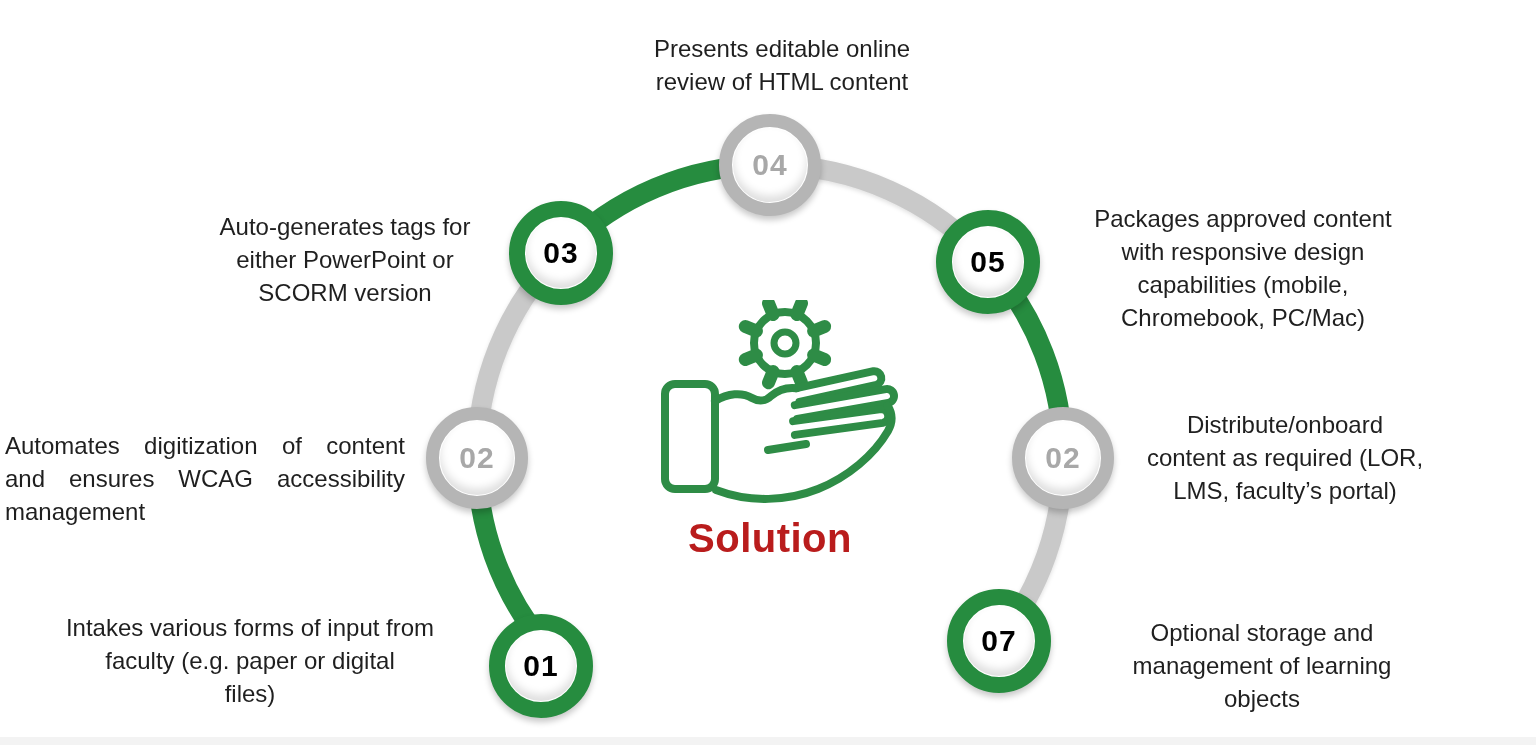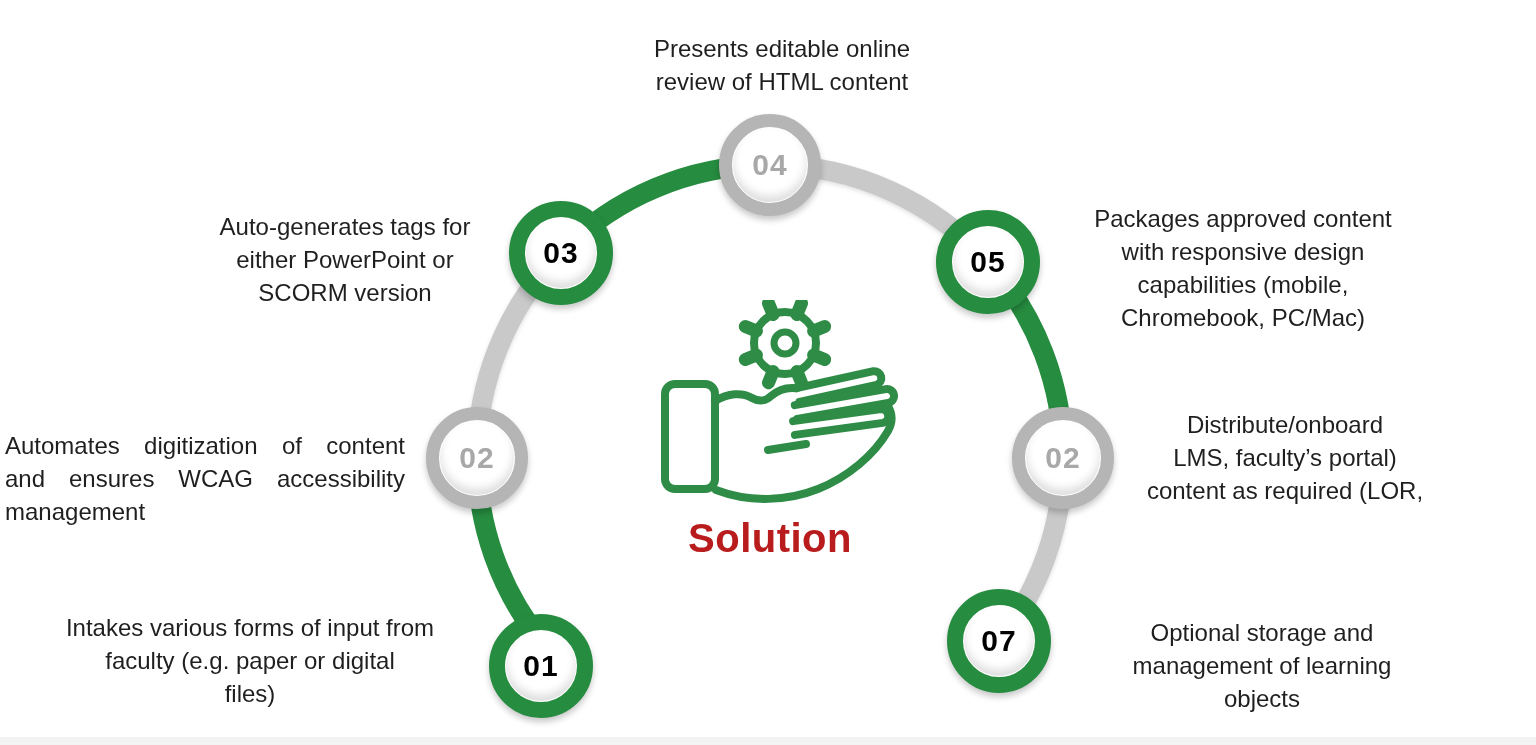--- a/index.html
+++ b/index.html
@@ -98,22 +98,22 @@
 
   <div class="lbl" style="left:1054px;top:202px;width:300px;margin-left:39px;">
     <div class="ln">Packages approved content</div>
     <div class="ln">with responsive design</div>
     <div class="ln">capabilities (mobile,</div>
     <div class="ln">Chromebook, PC/Mac)</div>
   </div>
 
   <div class="lbl" style="left:1135px;top:408px;width:300px;">
     <div class="ln">Distribute/onboard</div>
+    <div class="ln">content as required (LOR,</div>
     <div class="ln">LMS, faculty’s portal)</div>
-    <div class="ln">content as required (LOR,</div>
   </div>
 
   <div class="lbl" style="left:1102px;top:616px;width:320px;">
     <div class="ln">Optional storage and</div>
     <div class="ln">management of learning</div>
     <div class="ln">objects</div>
   </div>
 
   <svg class="icon-svg" viewBox="0 0 260 210">
     <g>

